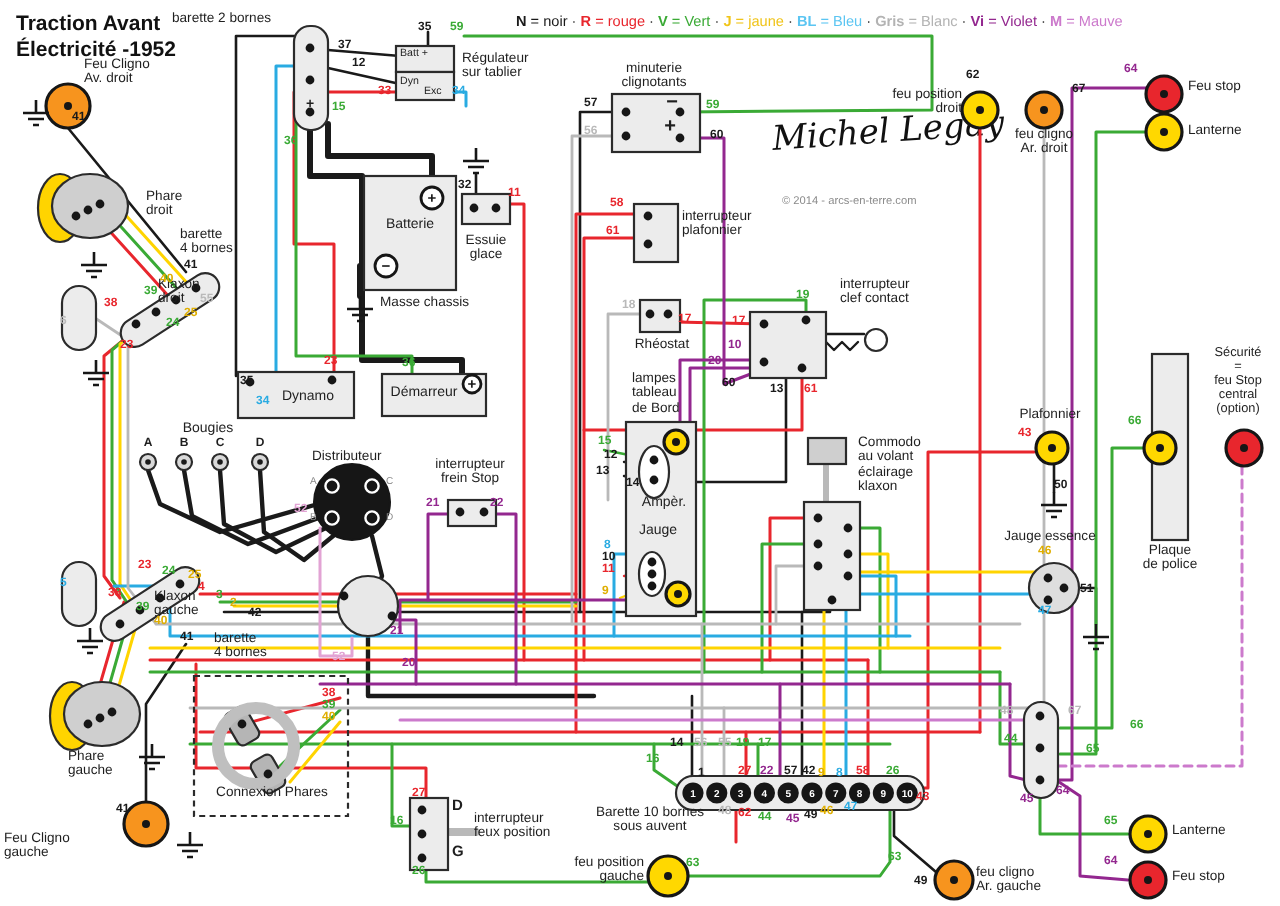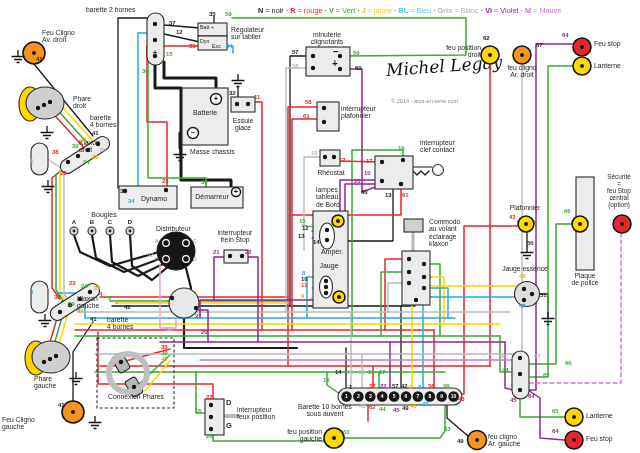--- a/index.html
+++ b/index.html
@@ -13,20 +13,24 @@
   #legend{position:absolute;left:258px;top:6px;width:380px;font-size:7.3px;white-space:nowrap;color:#333;}
   #legend b{font-weight:bold;}
   #sig{position:absolute;left:386px;top:56px;transform:rotate(-4deg);
        font-family:"DejaVu Serif",serif;font-style:italic;font-size:17px;color:#111;}
   #copyright{position:absolute;left:391px;top:98px;font-size:5.6px;color:#8a8a8a;}
 </style>
 </head>
 <body>
 
 <div id="canvas">
+  <div id="title">
+    <div>Traction Avant</div>
+    <div>Électricité -1952</div>
+  </div>
   <div id="legend"><span style="color: rgb(26, 26, 26);"><b>N</b> = noir</span><span> · </span><span style="color: rgb(232, 38, 45);"><b>R</b> = rouge</span><span> · </span><span style="color: rgb(58, 170, 53);"><b>V</b> = Vert</span><span> · </span><span style="color: rgb(240, 196, 25);"><b>J</b> = jaune</span><span> · </span><span style="color: rgb(91, 197, 242);"><b>BL</b> = Bleu</span><span> · </span><span style="color: rgb(179, 179, 179);"><b>Gris</b> = Blanc</span><span> · </span><span style="color: rgb(147, 39, 143);"><b>Vi</b> = Violet</span><span> · </span><span style="color: rgb(204, 122, 204);"><b>M</b> = Mauve</span></div>
   <div id="sig">Michel Legay</div>
   <div id="copyright">© 2014 - arcs-en-terre.com</div>
   <svg id="svg-layer" width="640" height="453" viewBox="0 0 640 453">
       <polyline points="216,96 216,78 164,78 164,62" fill="none" stroke="#1a1a1a" stroke-width="3" stroke-linejoin="round" stroke-linecap="round"></polyline>
       <polyline points="155,64 155,88 181,88 181,180 231,180 231,189" fill="none" stroke="#1a1a1a" stroke-width="3" stroke-linejoin="round" stroke-linecap="round"></polyline>
       <polyline points="192,133 180,133 180,148" fill="none" stroke="#1a1a1a" stroke-width="3" stroke-linejoin="round" stroke-linecap="round"></polyline>
       <polyline points="74,235 80,252 110,266 159,252" fill="none" stroke="#1a1a1a" stroke-width="2.2" stroke-linejoin="round" stroke-linecap="round"></polyline>
       <polyline points="92,235 96,258 124,272 162,258" fill="none" stroke="#1a1a1a" stroke-width="2.2" stroke-linejoin="round" stroke-linecap="round"></polyline>
       <polyline points="110,235 112,262 138,276 165,263" fill="none" stroke="#1a1a1a" stroke-width="2.2" stroke-linejoin="round" stroke-linecap="round"></polyline>

